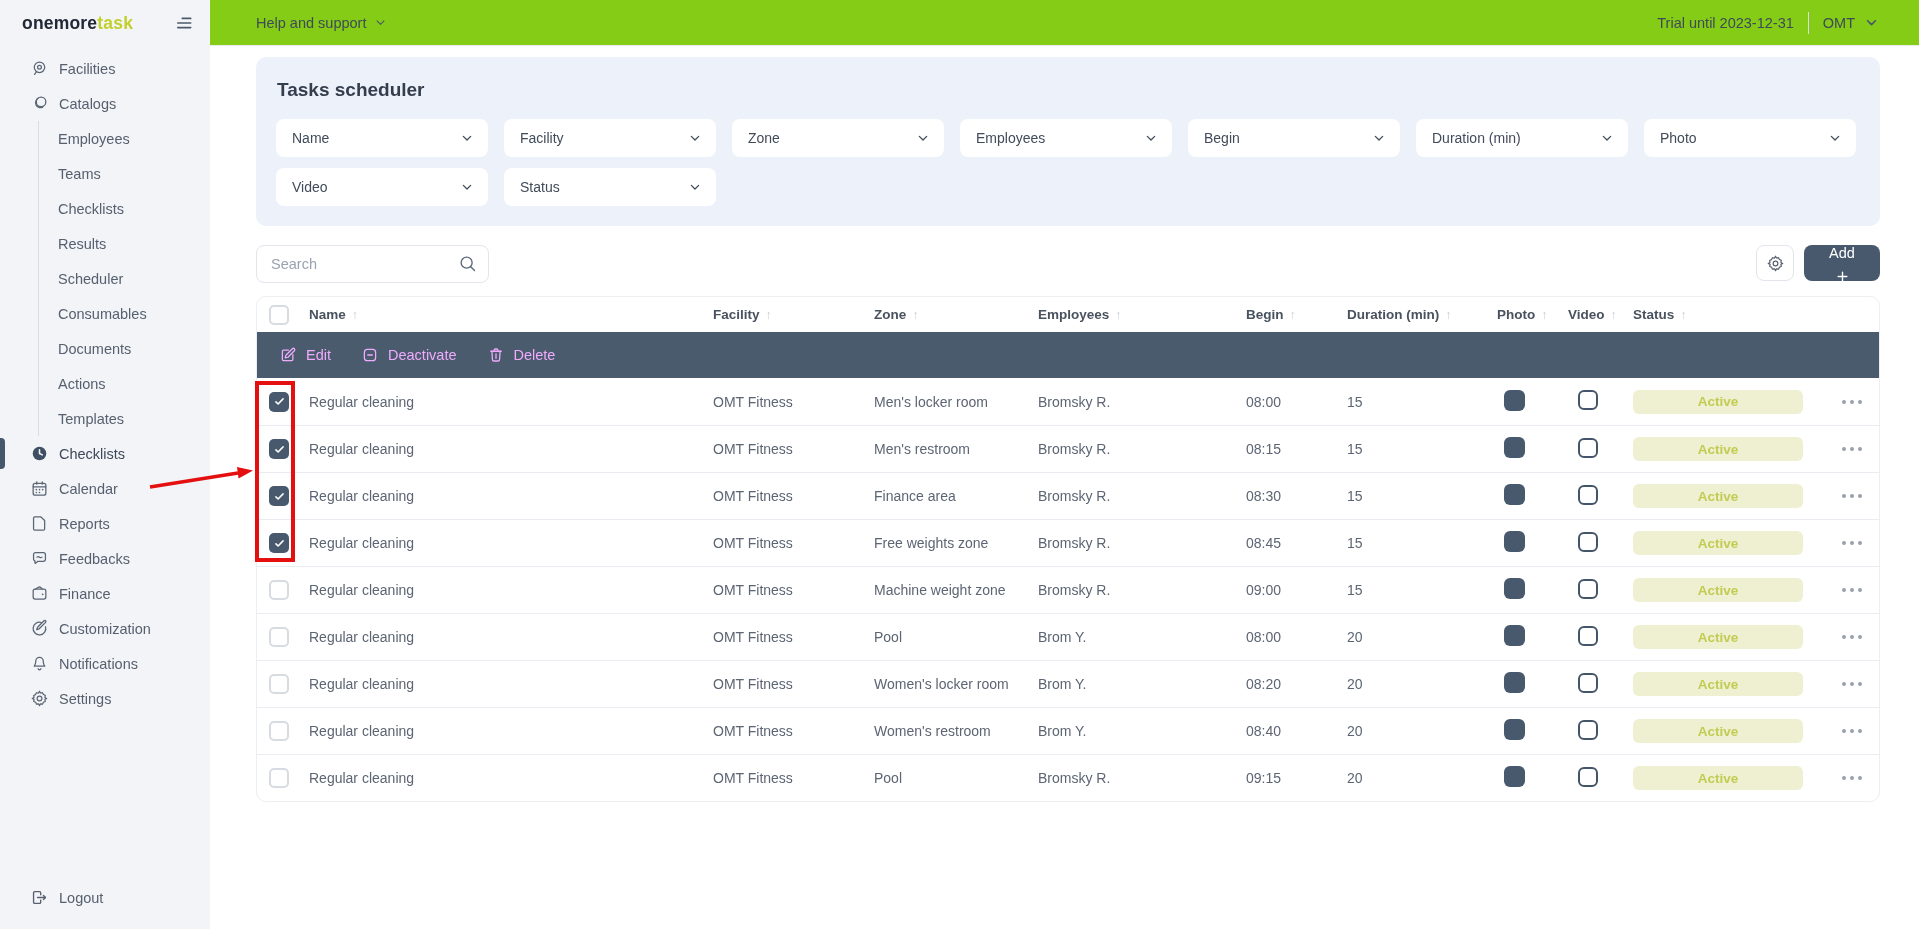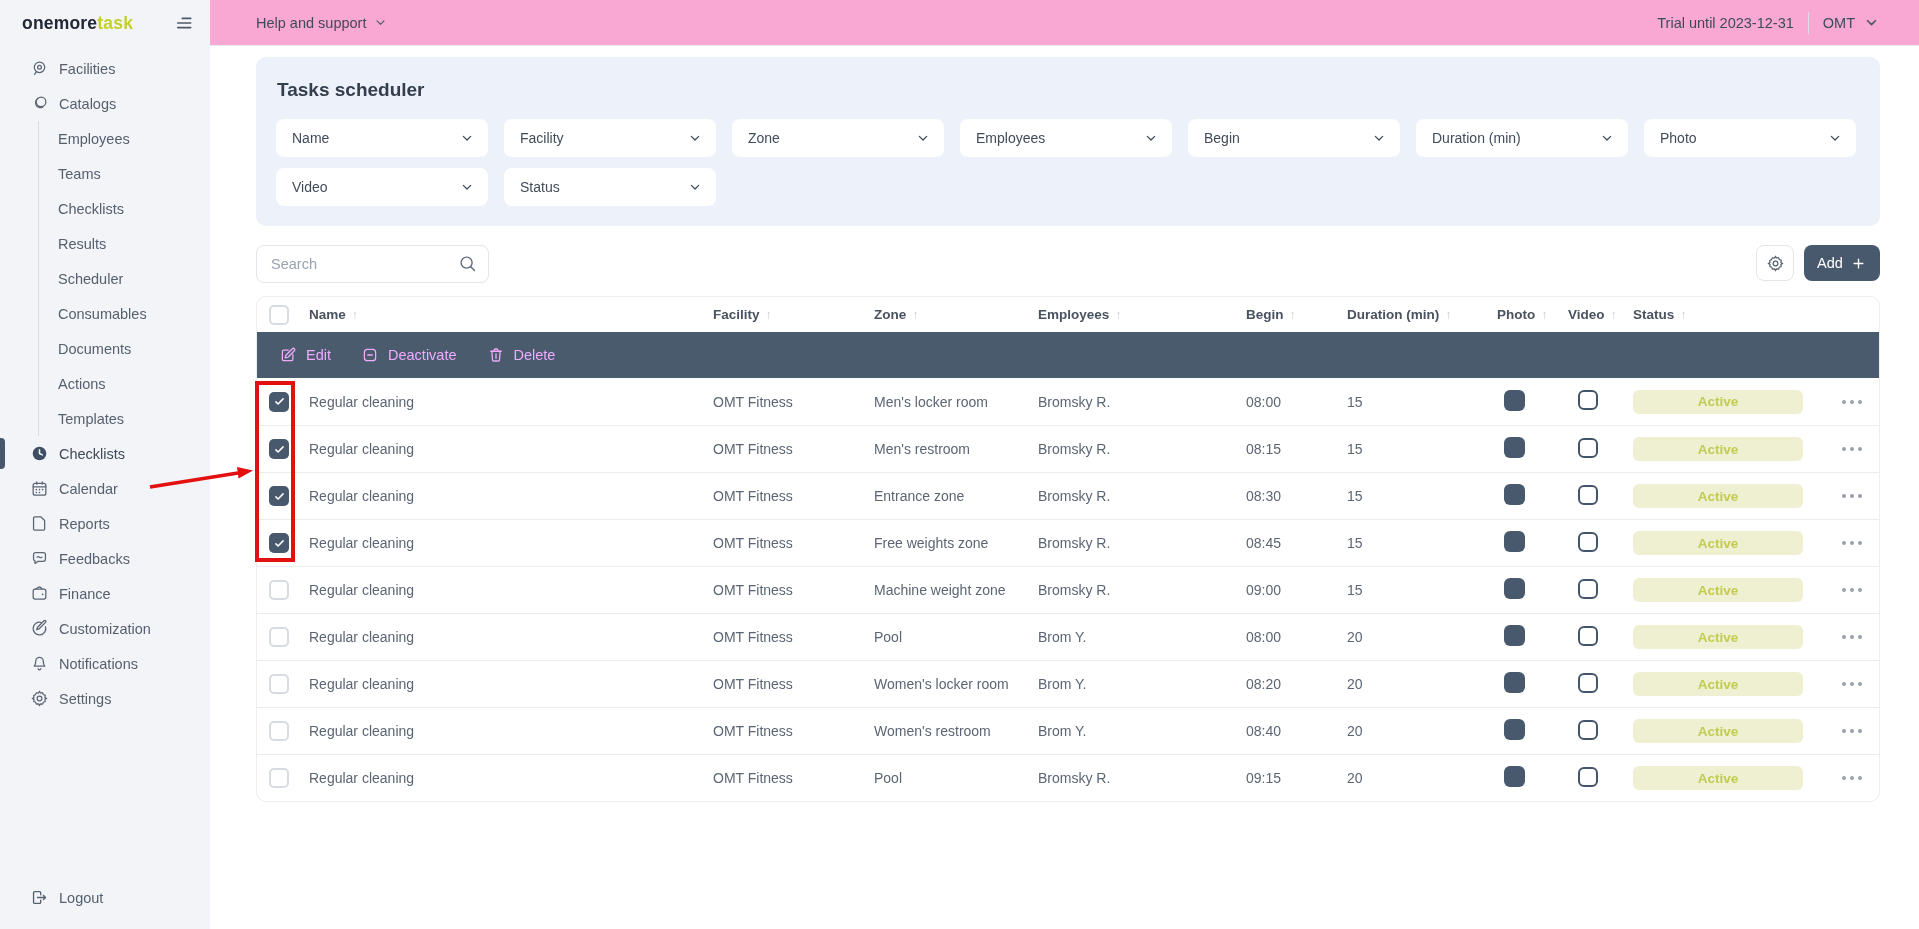--- a/index.html
+++ b/index.html
@@ -21,21 +21,21 @@
   .nav-item.active { color:#3d4document4… } 
   .nav-item.active { color:#3e4858; font-weight:400; }
   .nav-item.active::before { content:""; position:absolute; left:-0px; top:2px; bottom:2px; width:5px;
     background:#46566b; border-radius:0 4px 4px 0; }
   .logout { position:absolute; left:30px; bottom:22px; display:flex; align-items:center; gap:10px;
     font-size:14.5px; color:#57606e; cursor:pointer; }
   .logout .ic { display:flex; width:19px; height:19px; }
 
   
   .main { flex:1; display:flex; flex-direction:column; background:#fff; }
-  .topbar { height:46px; background:#f9a8d4; border-bottom:1px solid #e9ebf0; display:flex;
+  .topbar { height:46px; background:#84cc16; border-bottom:1px solid #e9ebf0; display:flex;
     align-items:center; justify-content:space-between; padding:0 39px 0 46px; flex-shrink:0; }
   .help { display:flex; align-items:center; gap:7px; font-size:14.5px; color:#3f4a59; cursor:pointer; }
   .topbar-right { display:flex; align-items:center; gap:14px; font-size:14.5px; color:#3f4a59;margin-left:44px; }
   .tb-divider { width:1px; height:22px; background:#d9dee5; }
   .account { display:flex; align-items:center; gap:8px; font-weight:500; cursor:pointer; }
   .chev { display:flex; color:#4d5968; }
 
   .content { flex:1; padding:11px 39px 0 46px; position:relative; background:#fff; }
 
   
@@ -52,21 +52,21 @@
   .search-box { position:relative; width:233px; }
   .search-box input { width:100%; height:38px; border:1px solid #e2e5eb; border-radius:8px; background:#fff;
     padding:0 40px 0 14px; font-size:14.5px; color:#3f4a59; outline:none; font-family:inherit; }
   .search-box input::placeholder { color:#9aa3b0; }
   .search-ic { position:absolute; right:11px; top:8px; color:#5f6a7a; pointer-events:none; }
   .toolbar-right { display:flex; align-items:center; gap:10px; }
   .gear-btn { width:38px; height:36px; border:1px solid #e2e5eb; border-radius:8px; background:#fff;
     color:#57606e; display:flex; align-items:center; justify-content:center; cursor:pointer; }
   .add-btn { height:36px; min-width:76px; background:var(--slate); border:none; border-radius:8px;
     color:#fff; font-size:14.5px; font-family:inherit; display:flex; align-items:center; gap:8px;
-    padding:0 13px; cursor:pointer; }
+    padding:0 13px; cursor:pointer;flex-direction:column; }
 
   
   .table-card { margin-top:13px; border:1px solid #eceef2; border-radius:10px; overflow:hidden; background:#fff; }
   .grid { display:grid; grid-template-columns:40px 404px 161px 164px 208px 101px 150px 71px 65px 209px 1fr;
     align-items:center; padding-left:12px; }
   .thead { height:35px; font-size:13.5px; font-weight:700; color:#49525f; }
   .th { display:flex; align-items:center; gap:6px; }
   .sort { color:#c7ccd4; font-size:12px; font-weight:400; }
   .bulk-bar { height:46px; background:#4a5b6e; display:flex; align-items:center; gap:30px;
     padding-left:22px; }
@@ -494,21 +494,21 @@
               </div>
             </div>
             <div class="grid row">
               <div class="cb checked">
                 <svg width="13" height="13" viewBox="0 0 20 20" fill="none" stroke="#fff" stroke-width="2.4" stroke-linecap="round" stroke-linejoin="round">
                   <path d="M4.5 10.5l3.4 3.4L15.5 6"></path>
                 </svg>
               </div>
               <div>Regular cleaning</div>
               <div>OMT Fitness</div>
-              <div>Entrance zone</div>
+              <div>Finance area</div>
               <div>Bromsky R.</div>
               <div>08:30</div>
               <div>15</div>
               <div><span class="photo-box" style="display:inline-block"></span></div>
               <div><span class="video-box" style="display:inline-block"></span></div>
               <div>
                 <span class="badge">Active</span>
               </div>
               <div>
                 <span class="dots">

